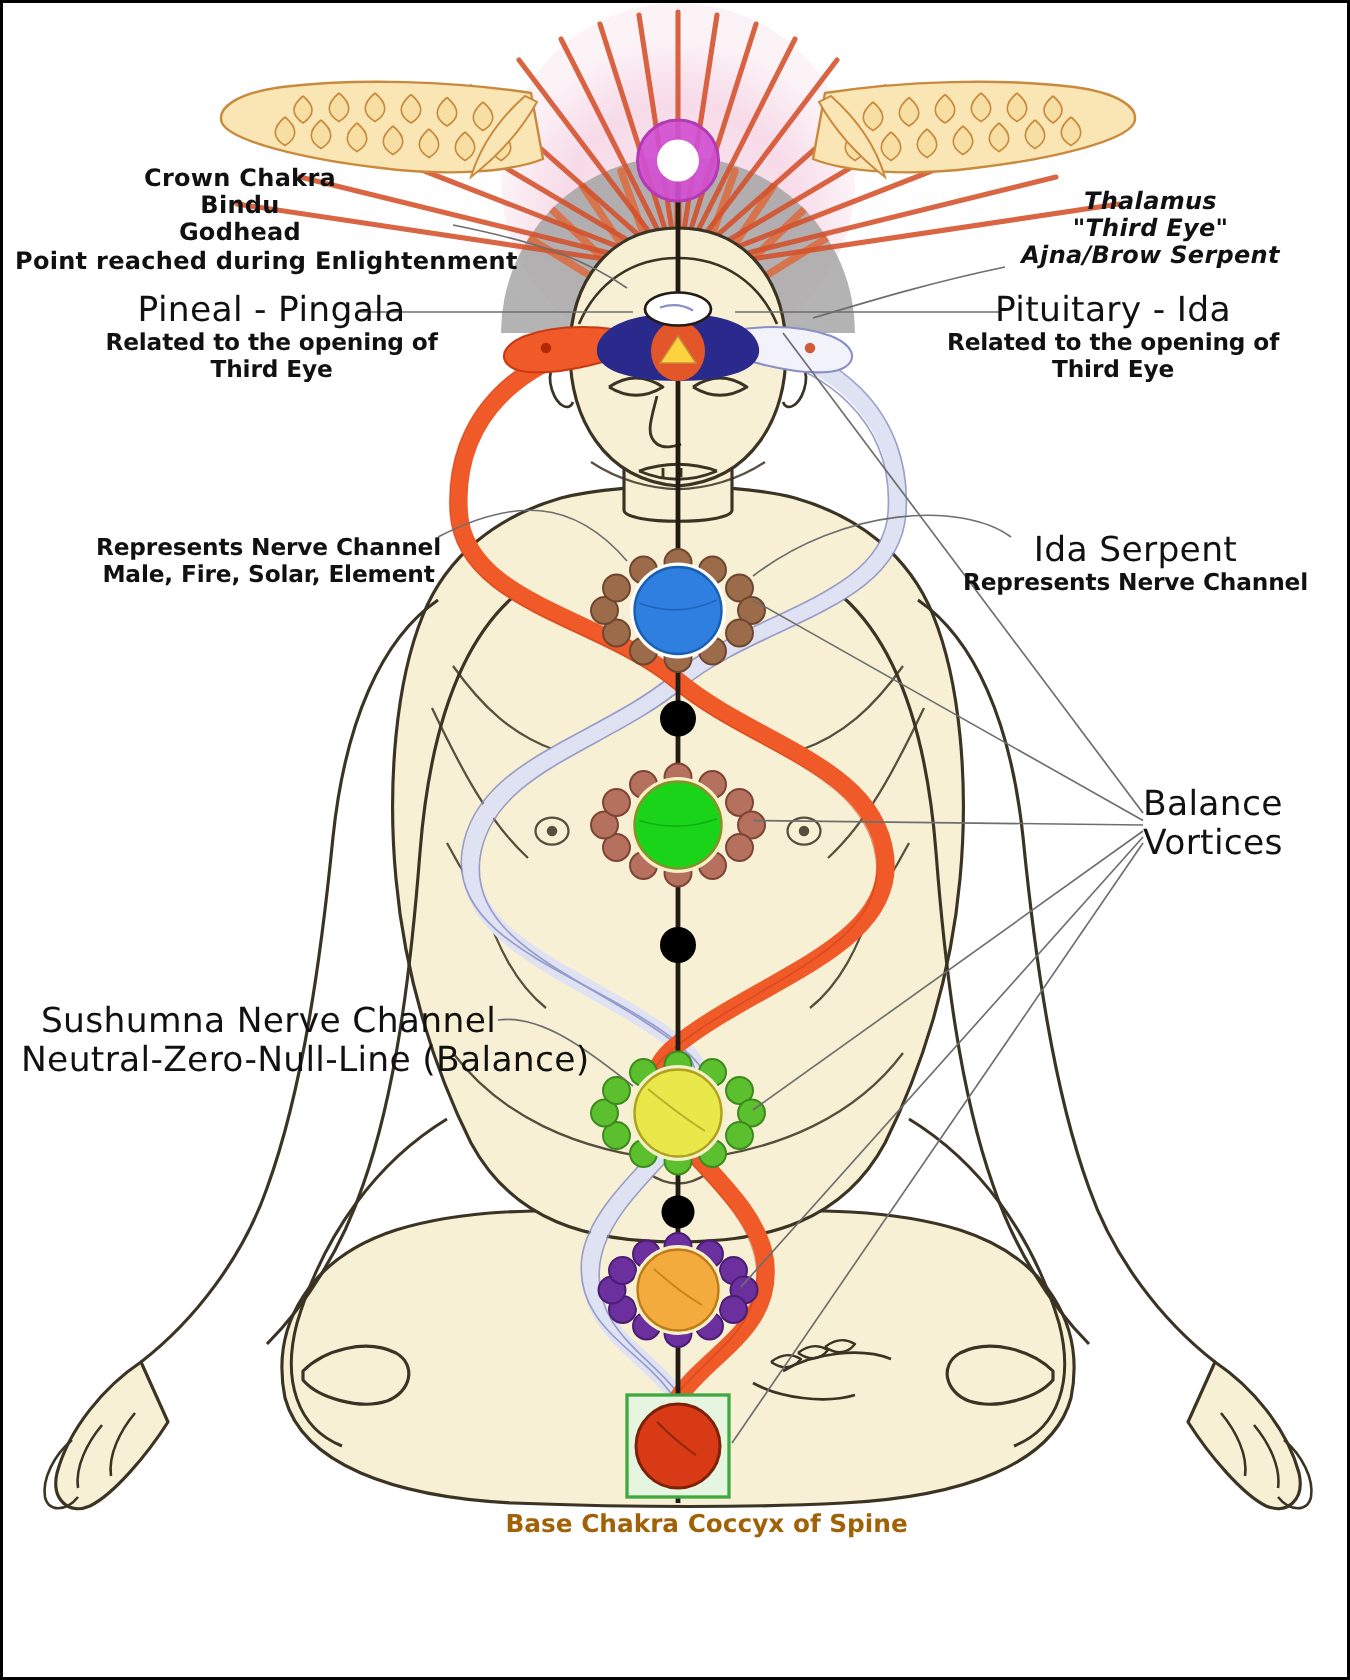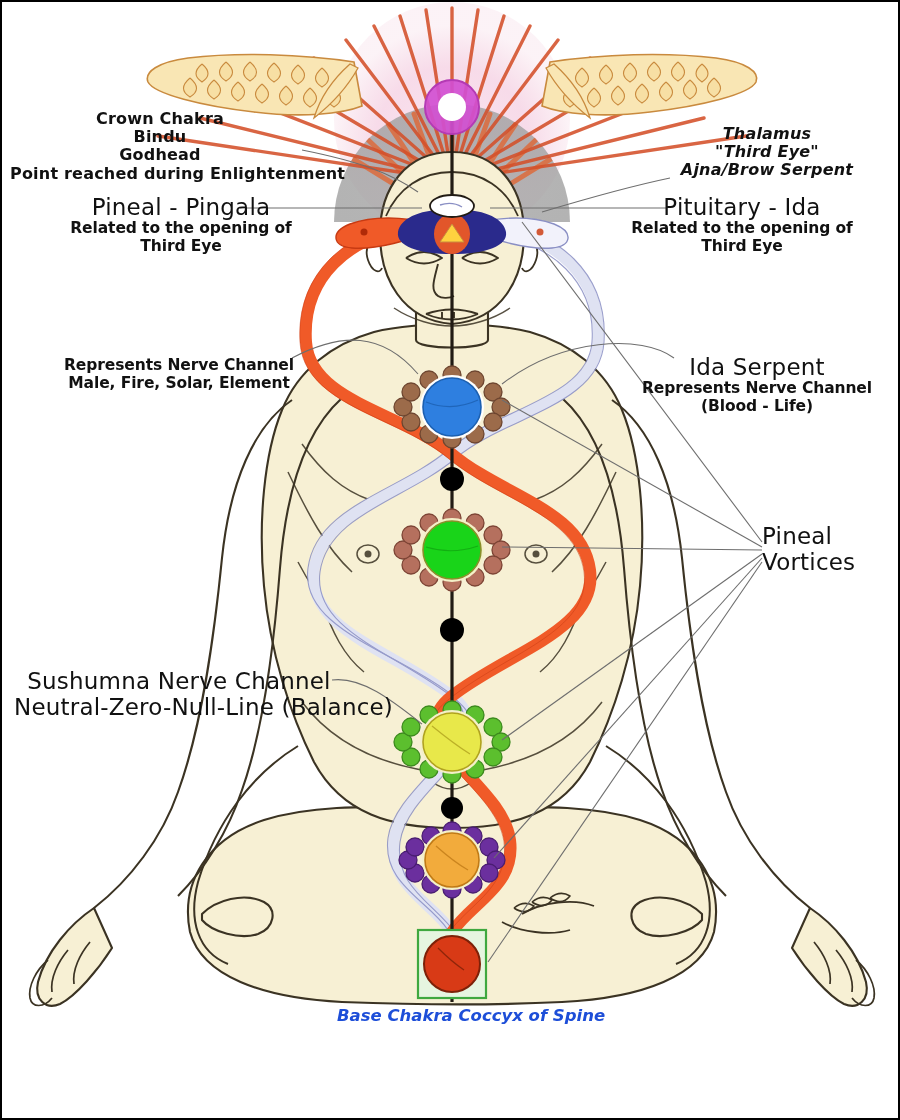--- a/index.html
+++ b/index.html
@@ -35,23 +35,22 @@
     font-size:15.5px;
     font-weight:bold;
     display:block;
     letter-spacing:-.1px;
   }
   .lbl.bold-all .hd{font-weight:bold;font-size:16px;}
   .caption{
     position:absolute;
     font-size:16.5px;
     font-weight:bold;
-    color:#1d4ed8;
+    color:#a16207;
     white-space:nowrap;
-    font-style:italic;
   }
   
   #lab-crown   {left:8px;  top:108px; width:300px;}
   #lab-thalamus{left:640px;top:123px; width:250px;font-style:italic;}
   #lab-pineal  {left:44px; top:192px; width:270px;}
   #lab-pituitary{left:600px;top:192px;width:280px;}
   #lab-pingala {left:42px; top:355px; width:270px;}
   #lab-ida     {left:620px;top:352px; width:270px;}
   #lab-vortices{left:760px;top:521px; width:130px; text-align:left;}
   #lab-sushumna{left:12px; top:666px; width:330px;text-align:center;}
@@ -446,25 +445,24 @@
 </div>
 
 <div class="lbl" id="lab-pingala">
   <span class="sub">Represents Nerve Channel</span>
   <span class="sub">Male, Fire, Solar, Element</span>
 </div>
 
 <div class="lbl" id="lab-ida">
   <span class="hd">Ida Serpent</span>
   <span class="sub">Represents Nerve Channel</span>
-  <span class="sub">(Blood - Life)</span>
 </div>
 
 <div class="lbl" id="lab-vortices" style="text-align:left;">
-  <span class="hd">Pineal</span>
+  <span class="hd">Balance</span>
   <span class="hd">Vortices</span>
 </div>
 
 <div class="lbl" id="lab-sushumna">
   <span class="hd">Sushumna Nerve Channel</span>
   <span class="hd">Neutral-Zero-Null-Line (Balance)</span>
 </div>
 
 <div class="caption" id="lab-base">Base Chakra Coccyx of Spine</div>
 

